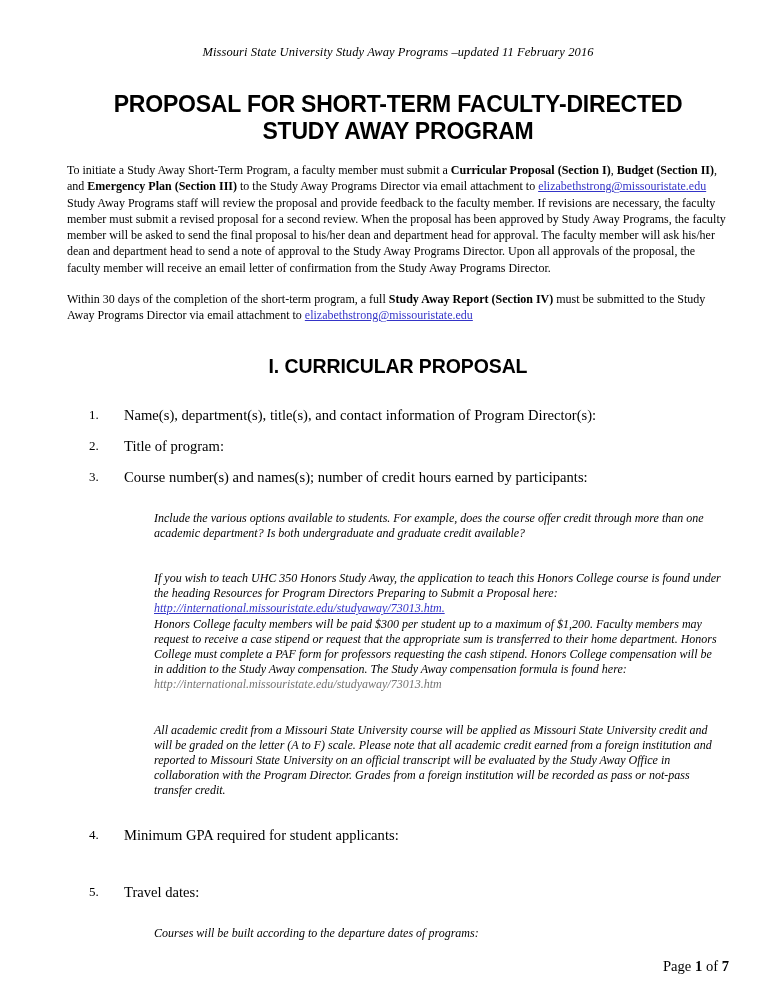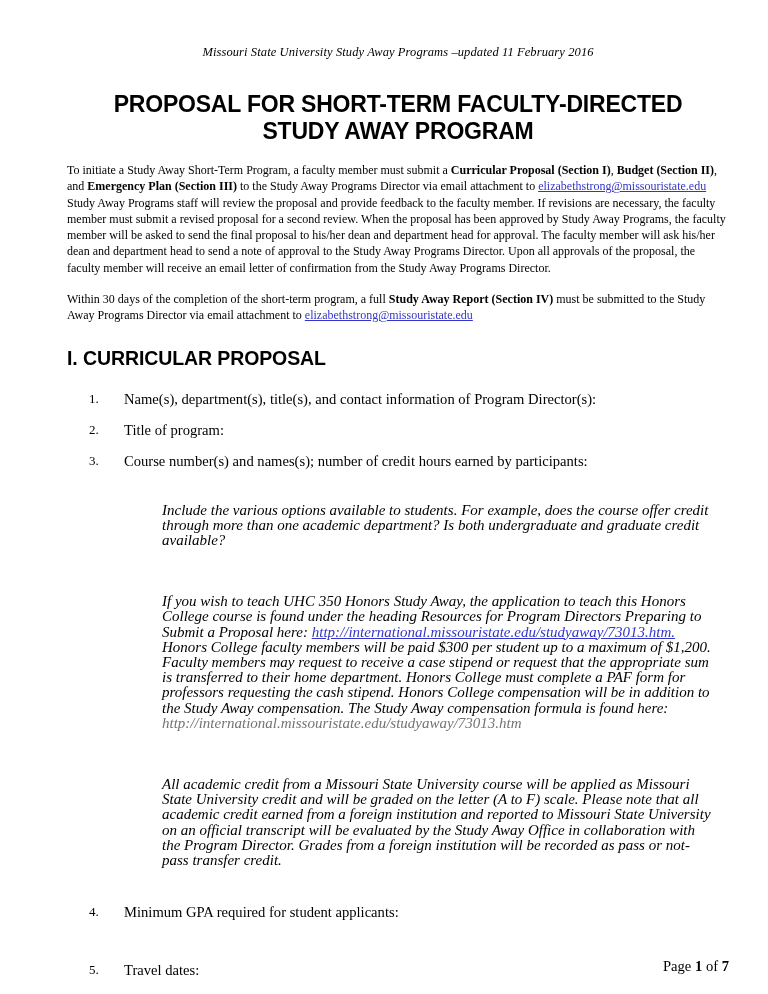--- a/index.html
+++ b/index.html
@@ -68,22 +68,23 @@
     text-decoration: none;
   }
   b { font-weight: bold; }
 
   
   h2.section {
     font-family: "Liberation Sans", "DejaVu Sans", sans-serif;
     font-weight: bold;
     font-size: 19.5px;
     line-height: 24px;
-    margin: 0;
+    margin: 8px;
     letter-spacing: -0.1px;
+    text-align: center;
   }
 
   
   ol.items {
     list-style: none;
     margin: 0;
     padding: 0;
   }
   ol.items > li {
     position: relative;
@@ -95,23 +96,23 @@
     position: absolute;
     left: 22px;
     top: 0;
     font-size: 13px;
   }
   .item-text { display: block; }
 
   
   p.note {
     font-style: italic;
-    font-size: 15px;
+    font-size: 12px;
     line-height: 15.2px;
-    margin: 16px;
+    margin: 8px;
     padding-left: 79px;
   }
   p.note a.link {
     font-style: italic;
   }
 
   
   .doc-footer {
     position: absolute;
     left: 57px;

